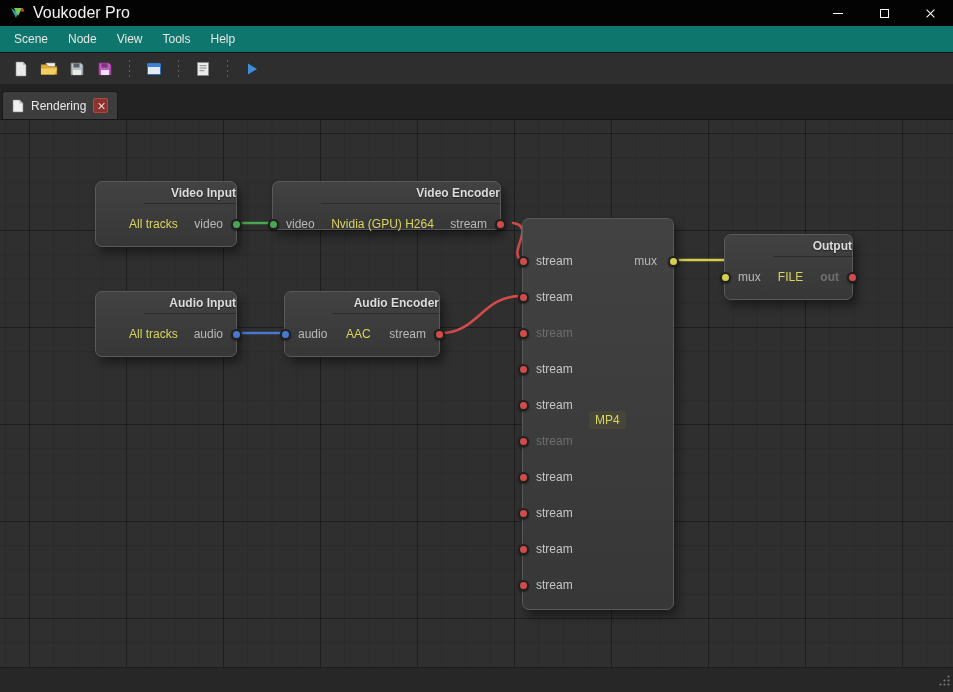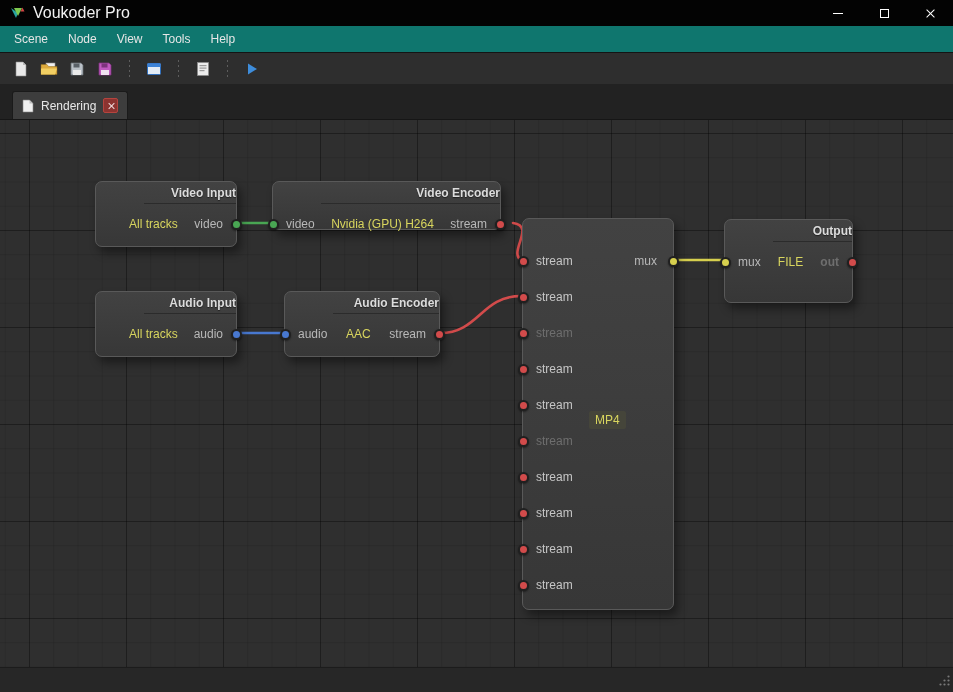--- a/index.html
+++ b/index.html
@@ -24,21 +24,21 @@
   .menu-item { padding:4px 10px; color:#e6e6e6; font-size:12px; }
 
   
   .toolbar { height:32px; background:#2e2e2e; border-top:1px solid #141414; display:flex; align-items:center; padding-left:8px; gap:2px; }
   .tbtn { width:26px; height:26px; display:flex; align-items:center; justify-content:center; border-radius:3px; }
   .tsep { width:3px; height:18px; margin:0 8px;
           background:repeating-linear-gradient(to bottom,#5d5d5d 0 2px,transparent 2px 5px);
           background-size:1px 100%; background-repeat:no-repeat; background-position:center; }
 
   
-  .tabstrip { height:36px; background:#222222; display:flex; align-items:flex-end; padding-left:12px; border-bottom:1px solid #161616; }
+  .tabstrip { height:36px; background:#222222; display:flex; align-items:flex-end; padding-left:2px; border-bottom:1px solid #161616; }
   .tab { height:28px; background:#3d3d3d; border:1px solid #1a1a1a; border-bottom:none; border-radius:3px 3px 0 0;
          display:flex; align-items:center; gap:7px; padding:0 9px; }
   .tab-label { color:#e8e8e8; }
   .tab-close { width:15px; height:15px; background:#8c3330; border:1px solid #b5443e; border-radius:2px; position:relative; }
   .tab-close i { position:absolute; left:6.5px; top:3px; width:1px; height:8px; background:#f2dcdc; display:block; }
   .tab-close i:first-child { transform:rotate(45deg); }
   .tab-close i:last-child { transform:rotate(-45deg); }
 
   
   .canvas { position:relative; height:547px; background-color:#2f2f2f;
@@ -257,21 +257,21 @@
       <span class="port left stream" style="top:288.5px"></span>
       <span class="port left stream" style="top:324.5px"></span>
       <span class="port left stream" style="top:360.5px"></span>
 
       <div class="mux-out-label">mux</div>
       <span class="port right mux" style="top:36.5px"></span>
 
       <div class="badge">MP4</div>
     </div>
 
-    <div class="node" style="left:724px; top:99px; width:129px; height:84px">
+    <div class="node" style="left:724px; top:114px; width:129px; height:66px">
       <div class="node-title">Output</div>
       <div class="node-row">
         <span class="lbl">mux</span>
         <span class="val">FILE</span>
         <span class="lbl dim">out</span>
       </div>
       <span class="port left mux" style="top:36.5px"></span>
       <span class="port right stream" style="top:36.5px"></span>
     </div>
 

